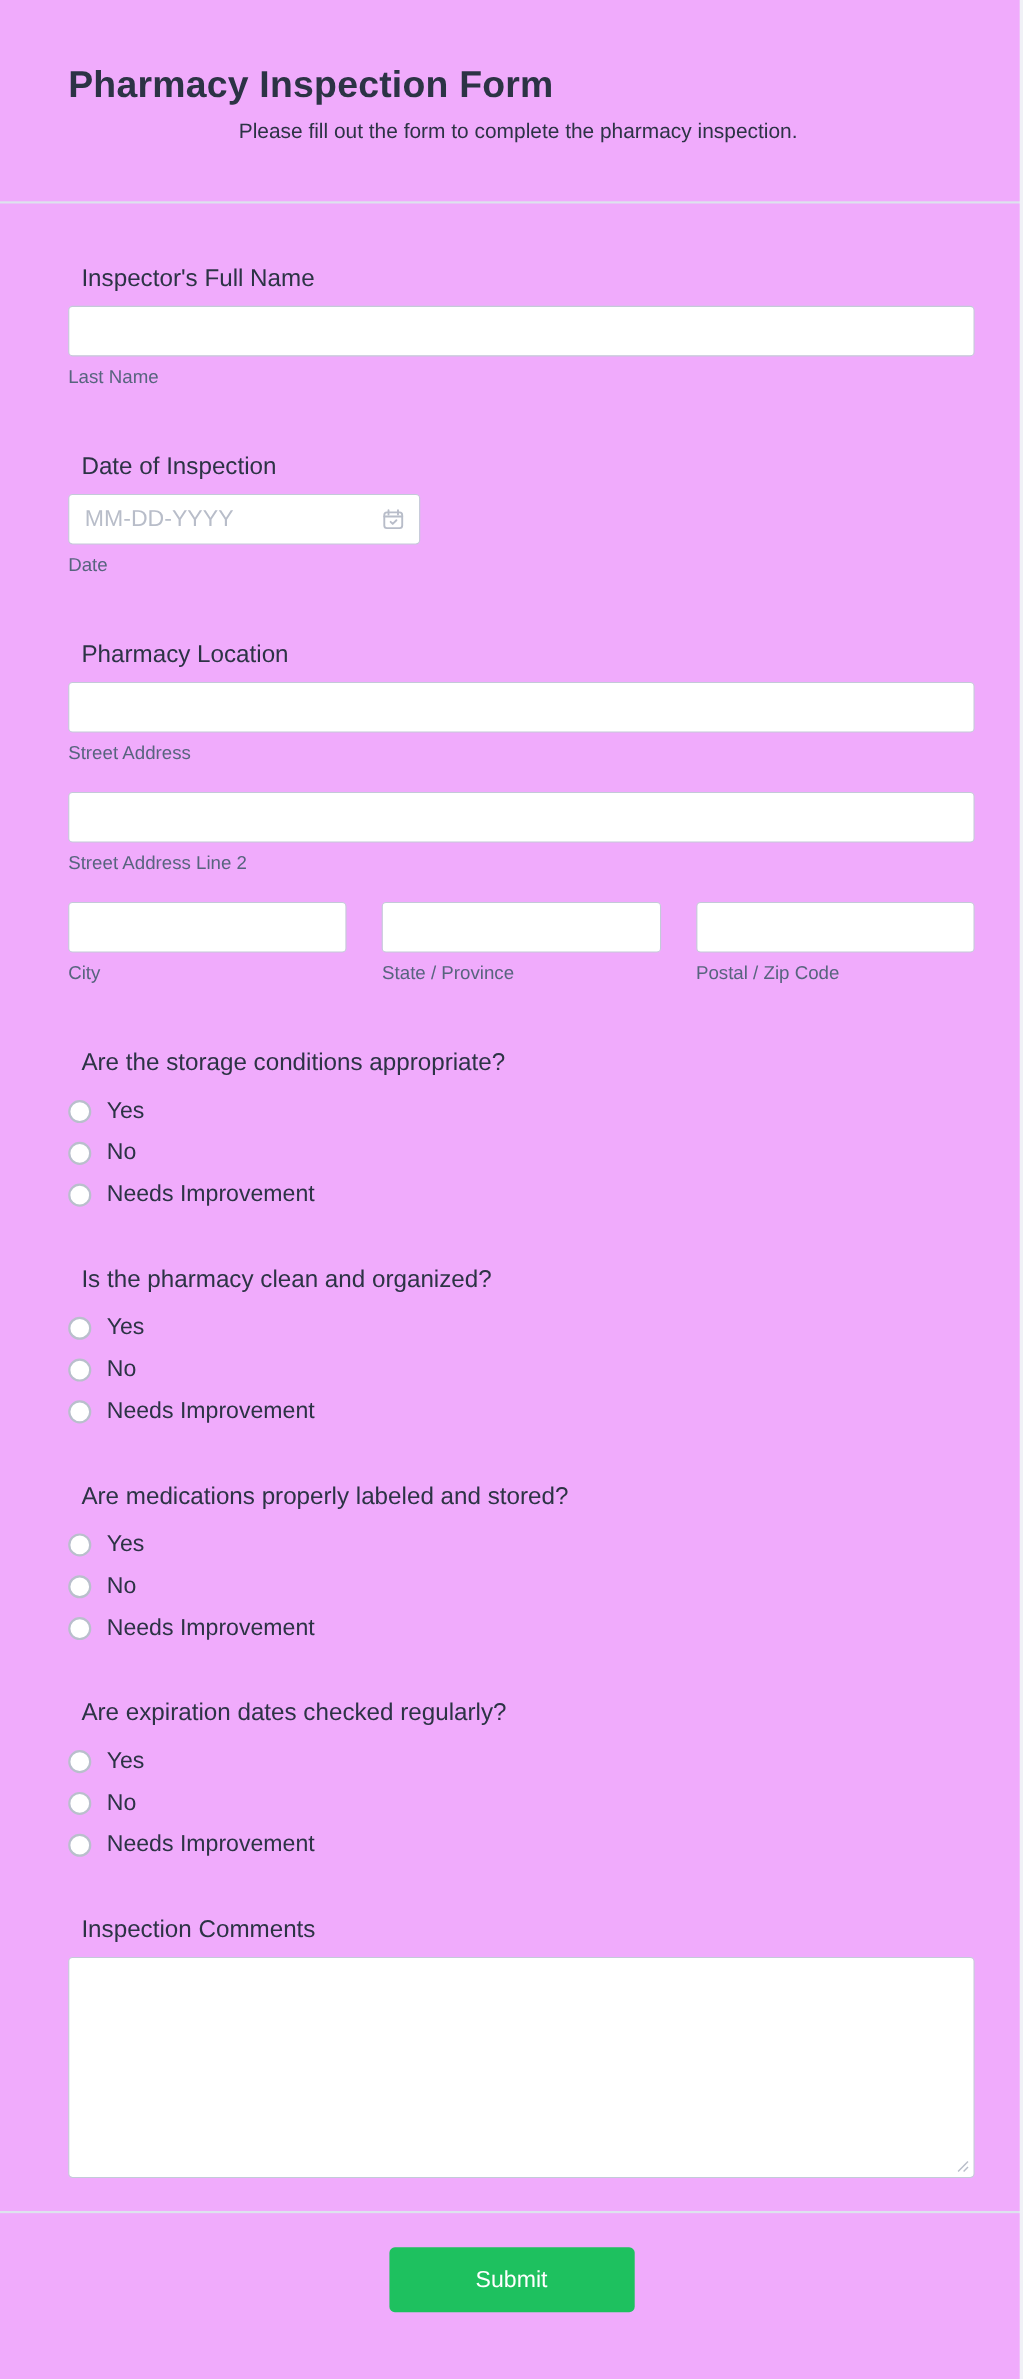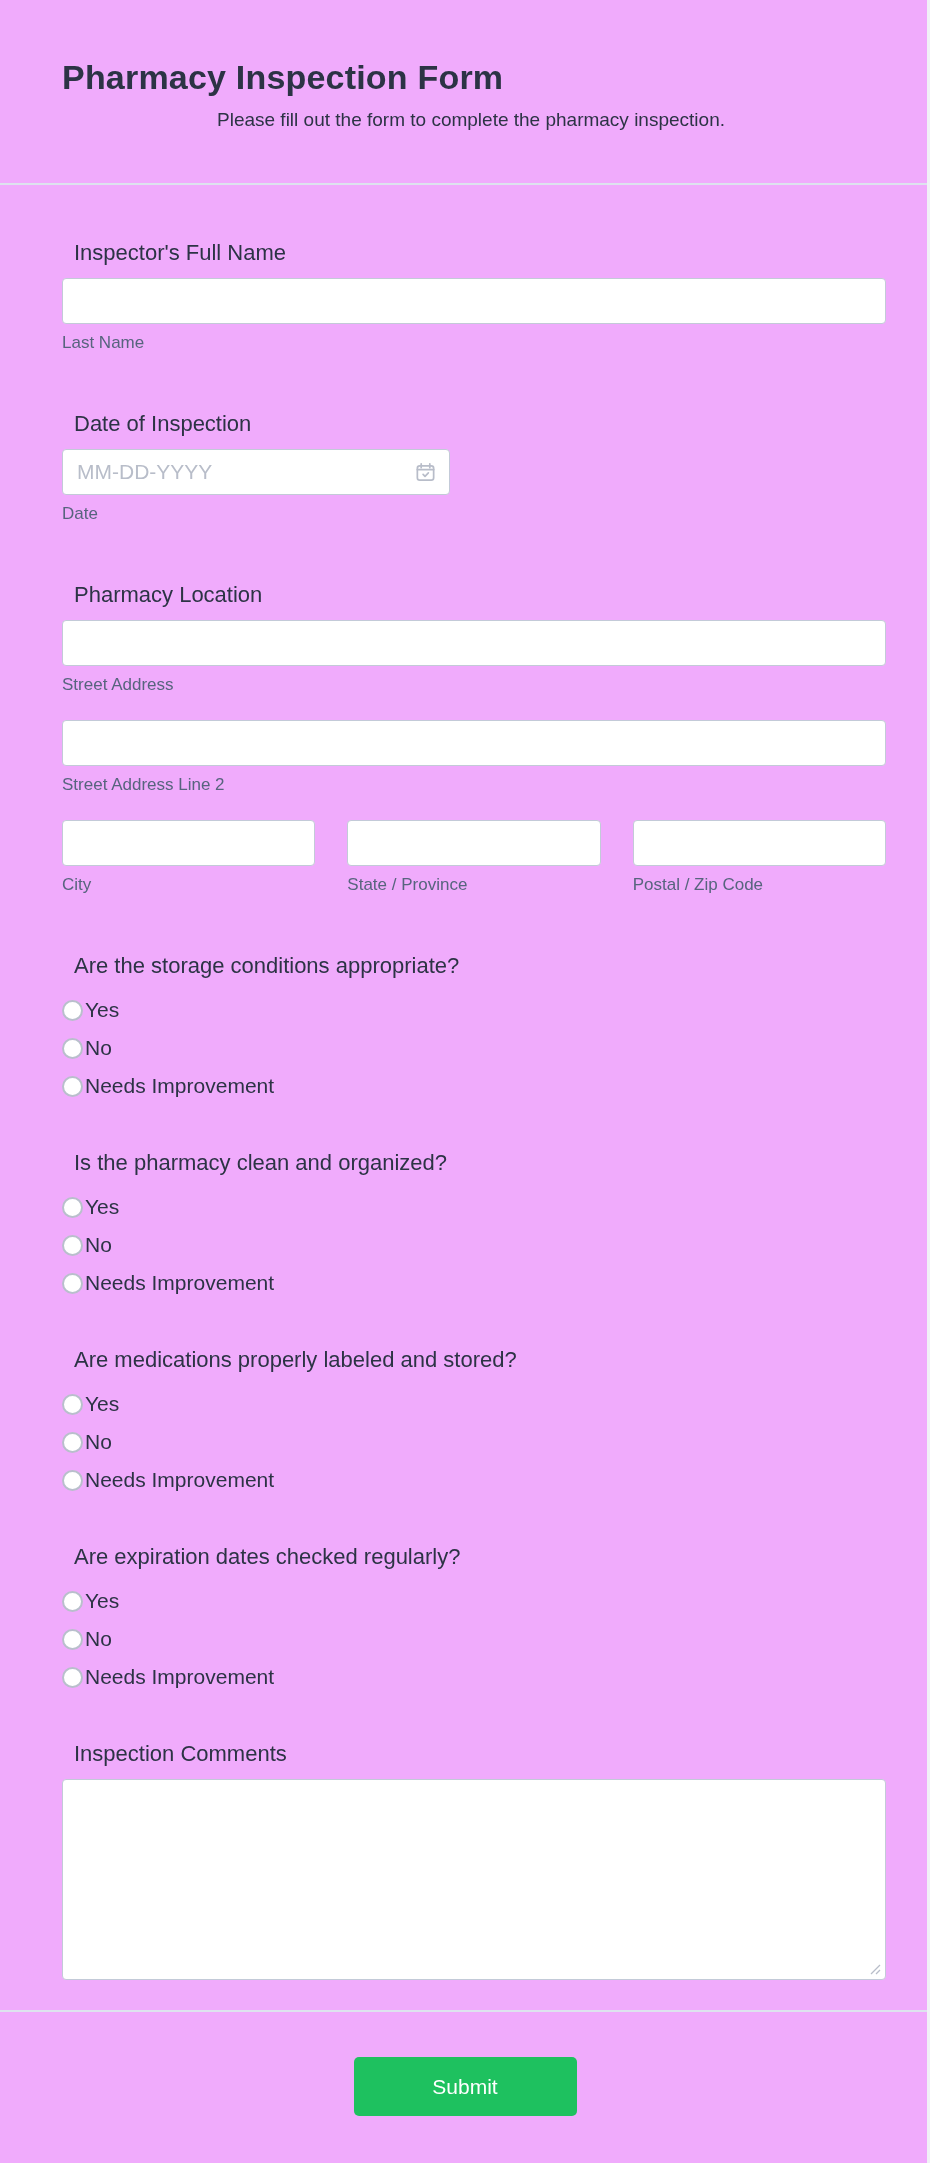--- a/index.html
+++ b/index.html
@@ -70,32 +70,32 @@
   .text-input::placeholder { color: #b8bdc9; }
   .sublabel {
     margin-top: 8px;
     font-size: 17px;
     line-height: 22px;
     color: #57647e;
   }
   .subfield { margin-bottom: 24px; }
   .subfield:last-child { margin-bottom: 0; }
 
-  .date-wrap { position: relative; width: 388px; }
+  .date-wrap { position: relative; width: 320px; }
   .date-wrap .cal-icon {
     position: absolute;
     right: 13px; top: 50%;
     transform: translateY(-50%);
     display: flex;
   }
 
   .radio-row {
     display: flex;
     align-items: center;
-    gap: 2px;
+    gap: 14px;
     height: 38px;
     cursor: pointer;
   }
   .radio-circle {
     flex: none;
     width: 21px; height: 21px;
     border: 2px solid #b9bfcc;
     border-radius: 50%;
     background: #fff;
   }
@@ -117,21 +117,21 @@
     padding: 12px 14px;
   }
   .resize-handle {
     position: absolute;
     right: 5px; bottom: 5px;
     display: flex;
   }
 
   .pre-submit-divider { margin-top: 30px; }
   .submit-area {
-    padding-top: 45px;
+    padding-top: 31px;
     display: flex;
     justify-content: center;
   }
   .submit-btn {
     width: 223px;
     height: 59px;
     border: none;
     border-radius: 5px;
     background: #1ec15f;
     color: #ffffff;

